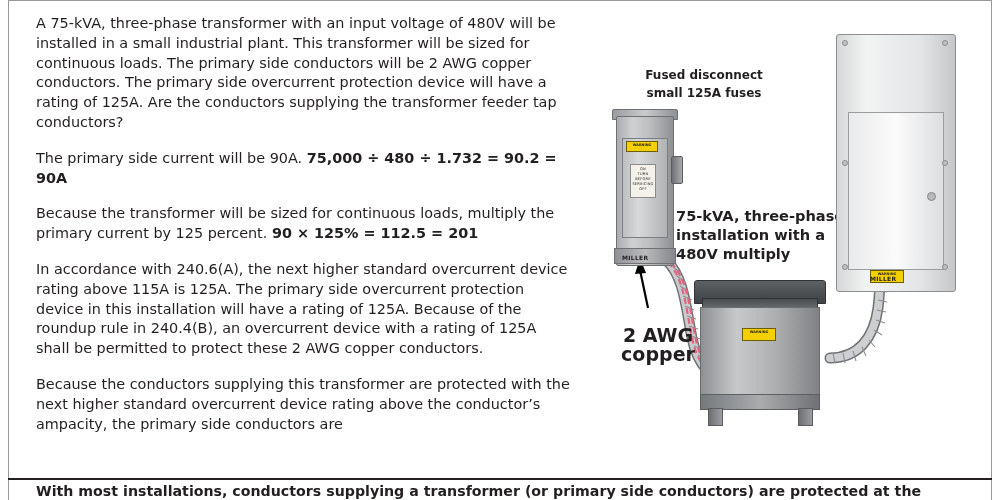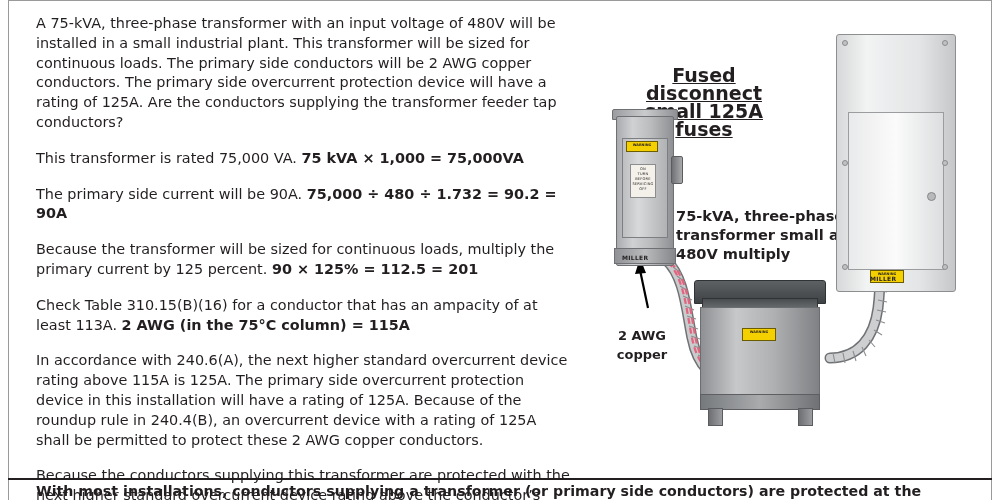--- a/index.html
+++ b/index.html
@@ -80,37 +80,36 @@
     position: absolute;
     font-weight: bold;
     color: #231f20;
     line-height: 18px;
   }
   .lbl-fused {
     left: 40px;
     top: 58px;
     width: 180px;
     text-align: center;
-    font-size: 19px;
-    text-decoration: underline;
+    font-size: 12px;
   }
   .lbl-xfmr {
     left: 102px;
     top: 198px;
     width: 180px;
     font-size: 14.6px;
     line-height: 19px;
     text-align: left;
   }
   .lbl-awg {
-    left: 0px;
+    left: 16px;
     top: 318px;
     width: 136px;
     text-align: center;
-    font-size: 13px;
+    font-size: 19px;
     line-height: 19px;
   }
 
   
   .disc {
     position: absolute;
     left: 36px;
     top: 108px;
     width: 68px;
     height: 148px;
@@ -300,35 +299,29 @@
 <div class="page">
 
   <div class="frame-top"></div>
   <div class="frame-left"></div>
   <div class="frame-right"></div>
 
   <div class="text-col">
 
     <p class="para">A 75-kVA, three-phase transformer with an input voltage of 480V will be installed in a small industrial plant. This transformer will be sized for continuous loads. The primary side conductors will be 2 AWG copper conductors. The primary side overcurrent protection device will have a rating of 125A. Are the conductors supplying the transformer feeder tap conductors?</p>
 
-    <p class="para">
-      <span>This transformer is rated 75,000 VA. </span><span class="b">75 kVA × 1,000 = 75,000VA</span>
-    </p>
 
     <p class="para">
       <span>The primary side current will be 90A. </span><span class="b">75,000 ÷ 480 ÷ 1.732 = 90.2 = 90A</span>
     </p>
 
     <p class="para">
       <span>Because the transformer will be sized for continuous loads, multiply the primary current by 125 percent. </span><span class="b">90 × 125% = 112.5 = 201</span>
     </p>
 
-    <p class="para">
-      <span>Check Table 310.15(B)(16) for a conductor that has an ampacity of at least 113A. </span><span class="b">2 AWG (in the 75°C column) = 115A</span>
-    </p>
 
     <p class="para">In accordance with 240.6(A), the next higher standard overcurrent device rating above 115A is 125A. The primary side overcurrent protection device in this installation will have a rating of 125A. Because of the roundup rule in 240.4(B), an overcurrent device with a rating of 125A shall be permitted to protect these 2 AWG copper conductors.</p>
 
     <p class="para">
       <span>Because the conductors supplying this transformer are protected with the next higher standard overcurrent device rating above the conductor’s ampacity, the primary side conductors are </span>
     </p>
   </div>
 
   <div class="figure">
 
@@ -384,21 +377,21 @@
       <polygon points="66,250 61,266 72,265" fill="#000"></polygon>
     </svg>
 
     <div class="fig-label lbl-fused">
       <div>Fused disconnect</div>
       <div>small 125A fuses</div>
     </div>
 
     <div class="fig-label lbl-xfmr">
       <div>75-kVA, three-phase</div>
-      <div>transformer small a</div>
+      <div>installation with a</div>
       <div>480V multiply</div>
     </div>
 
     <div class="fig-label lbl-awg">
       <div>2 AWG</div>
       <div>copper</div>
     </div>
 
     <div class="disc">
       <div class="disc-top"></div>

